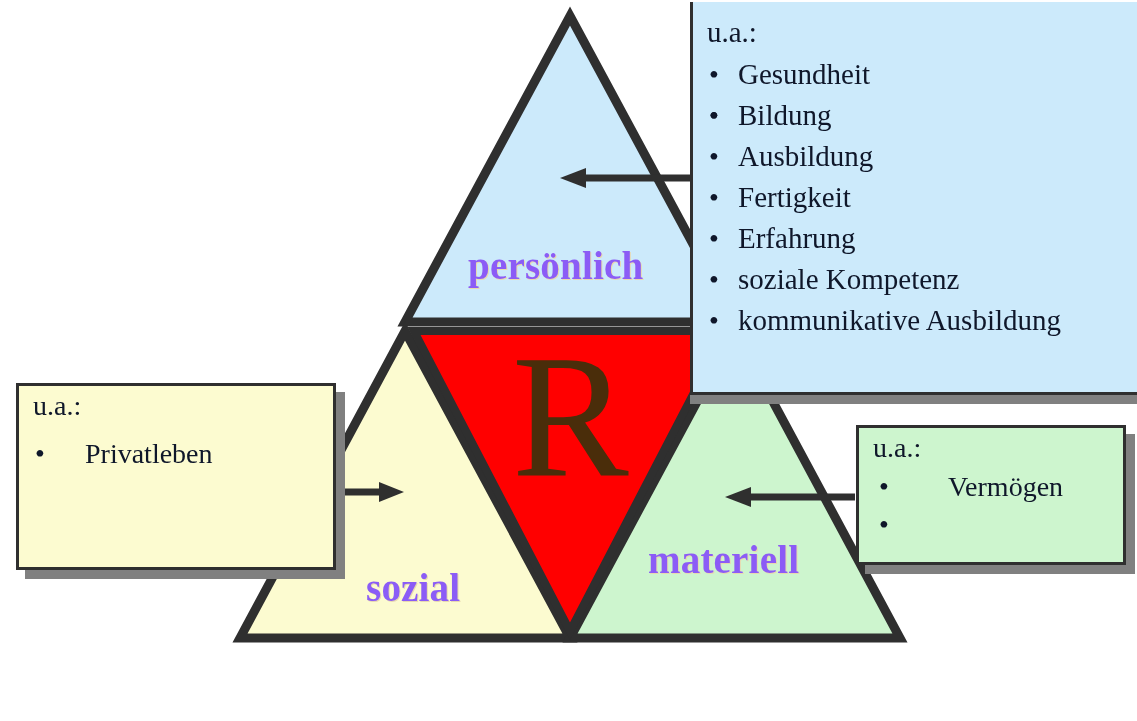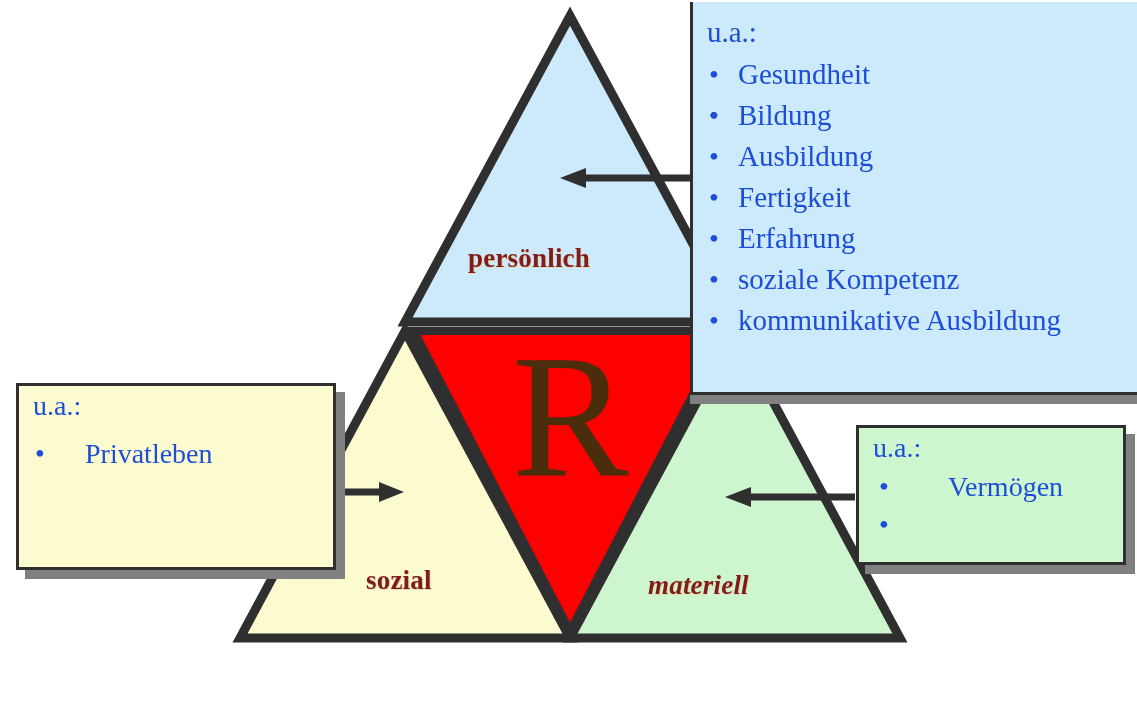--- a/index.html
+++ b/index.html
@@ -27,56 +27,55 @@
     left: 0;
     top: 0;
     width: 1137px;
     height: 721px;
   }
 
   
   .tri-label {
     position: absolute;
     font-weight: bold;
-    color: #7f1d1d;
-    font-size: 27px;
+    color: #8b5cf6;
+    font-size: 39px;
     letter-spacing: 0.2px;
     white-space: nowrap;
     text-shadow: 1px 1px 0 #e8d9b0;
   }
   #label-persoenlich {
     left: 468px;
     top: 243px;
   }
   #label-sozial {
     left: 366px;
     top: 565px;
   }
   #label-materiell {
     left: 648px;
-    top: 570px;
-    font-style: italic;
+    top: 537px;
   }
   #label-r {
     position: absolute;
     left: 512px;
     top: 330px;
     font-size: 175px;
     line-height: 175px;
     font-weight: normal;
     color: #4a2d0a;
     font-family: "Liberation Serif", "DejaVu Serif", serif;
   }
 
   
   .callout {
     position: absolute;
     box-sizing: border-box;
     border: 3px solid #2f2f2f;
-    color: #1d4ed8;
+    color: #0f172a;
     font-size: 28px;
     line-height: 38px;
     padding: 1px 10px 8px 14px;
     box-shadow: 9px 9px 0 0 #808080;
   }
   .callout .ua {
     display: block;
     margin-bottom: 1px;
   }
   .callout ul {

